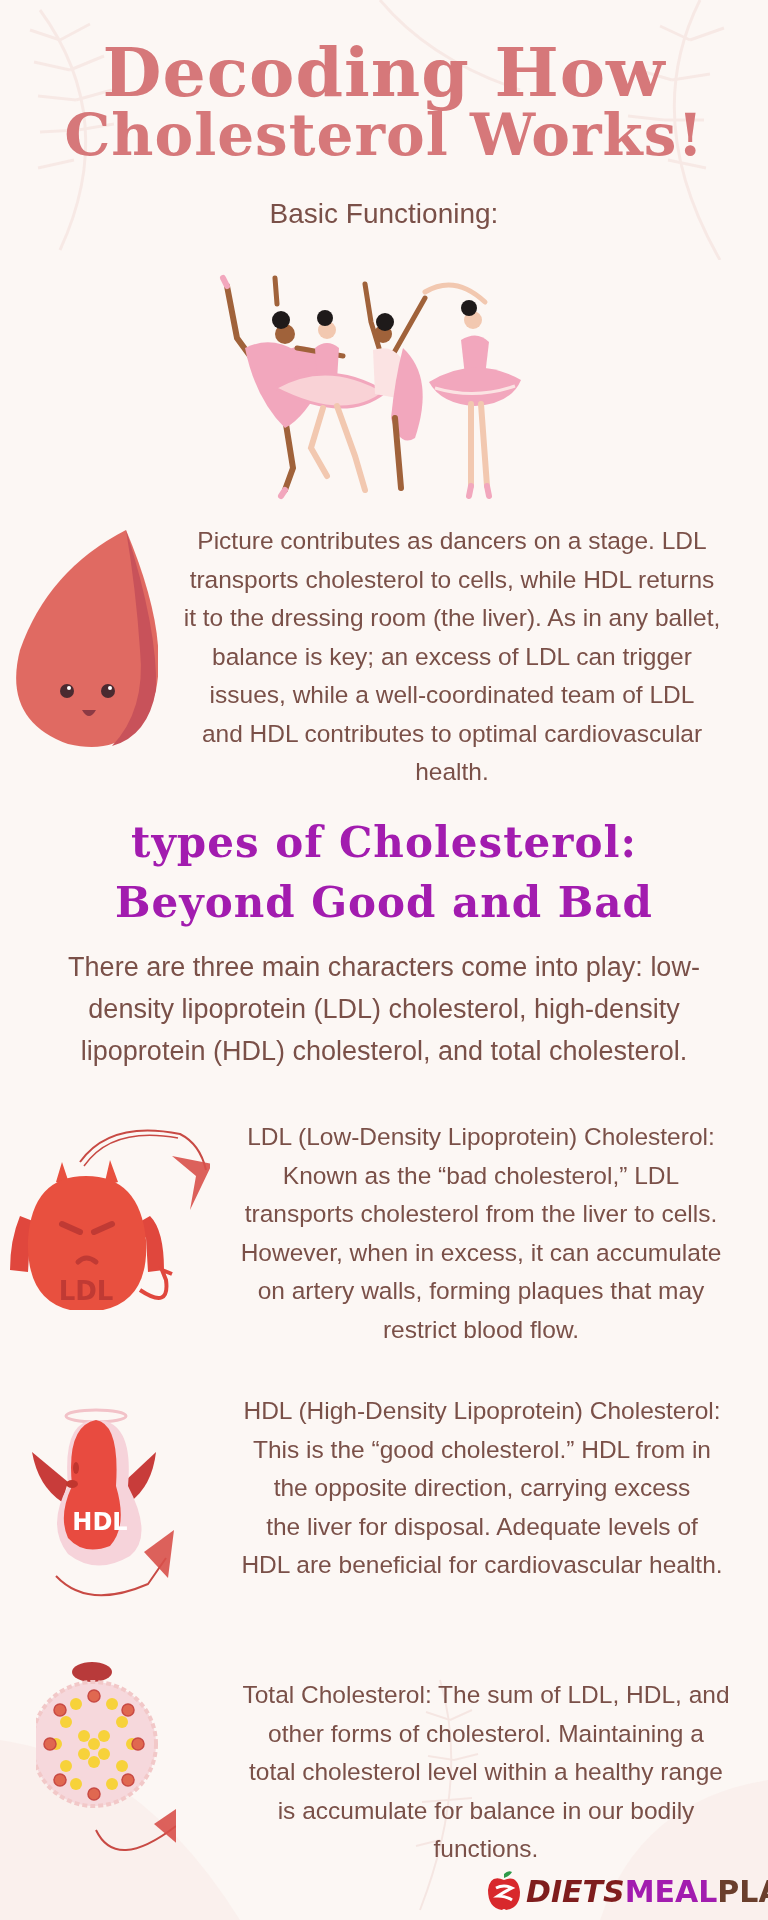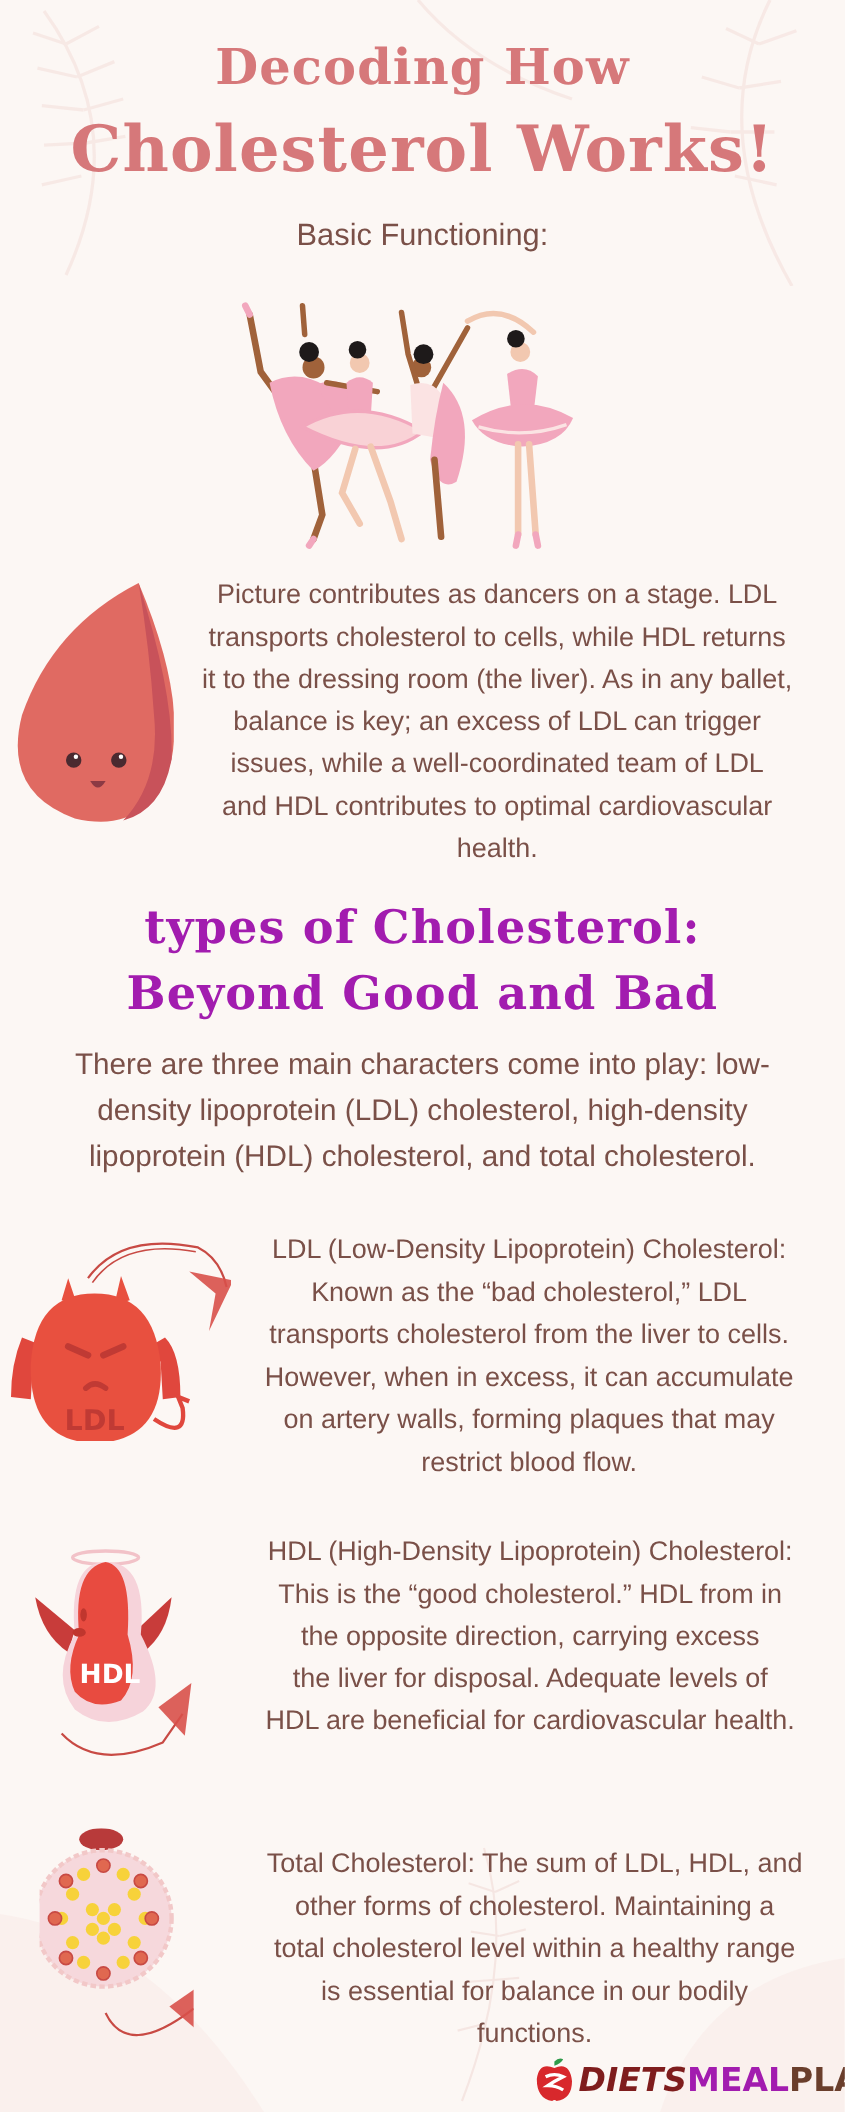--- a/index.html
+++ b/index.html
@@ -8,21 +8,21 @@
     background:#fcf7f4;
     font-family:"Liberation Sans", sans-serif;
     color:#7a5048;
   }
   .bg-leaf { position:absolute; pointer-events:none; opacity:0.5; }
   .title {
     position:absolute; left:0; width:768px; text-align:center;
     font-family:"DejaVu Serif", serif; font-weight:bold; color:#d6787a;
     letter-spacing:1px; line-height:1;
   }
-  .title-1 { top:38px; font-size:45px; }
+  .title-1 { top:38px; font-size:68px; }
   .title-2 { top:106px; font-size:58px; }
   .subtitle {
     position:absolute; top:198px; left:0; width:768px; text-align:center;
     font-size:28px; color:#7a5048;
   }
   .body-text {
     position:absolute; text-align:center; font-size:24.5px; line-height:38.5px; color:#7a5048;
   }
   .section-title {
     position:absolute; left:0; width:768px; text-align:center;
@@ -216,21 +216,21 @@
       <circle cx="92" cy="118" r="6"></circle>
       <circle cx="58" cy="132" r="6"></circle>
   </g>
   <path d="M60 168 Q80 210 140 164" stroke="#c84a44" stroke-width="2" fill="none"></path>
   <path d="M118 162 L150 140 L146 186 Z" fill="#d8504a" opacity="0.9"></path>
 </svg>
 <div class="body-text" style="left:206px;top:1676px;width:560px;">
   <div>Total Cholesterol: The sum of LDL, HDL, and</div>
   <div>other forms of cholesterol. Maintaining a</div>
   <div>total cholesterol level within a healthy range</div>
-  <div>is essential for balance in our bodily</div>
+  <div>is accumulate for balance in our bodily</div>
   <div>functions.</div>
 </div>
 
 <div class="logo">
   <svg width="36" height="42" viewBox="0 0 36 42" style="margin-right:4px;">
     <path d="M18 4 Q22 0 26 2 Q24 6 18 8 Z" fill="#2f9a4a"></path>
     <path d="M18 10 Q4 4 2 20 Q2 38 16 40 Q18 38 20 40 Q34 38 34 22 Q32 4 18 10 Z" fill="#d8282c"></path>
     <path d="M10 18 Q18 14 26 18 Q18 22 12 26 Q20 26 26 30" stroke="#ffffff" stroke-width="3" fill="none"></path>
   </svg>
   <span class="g">DIETS</span>

